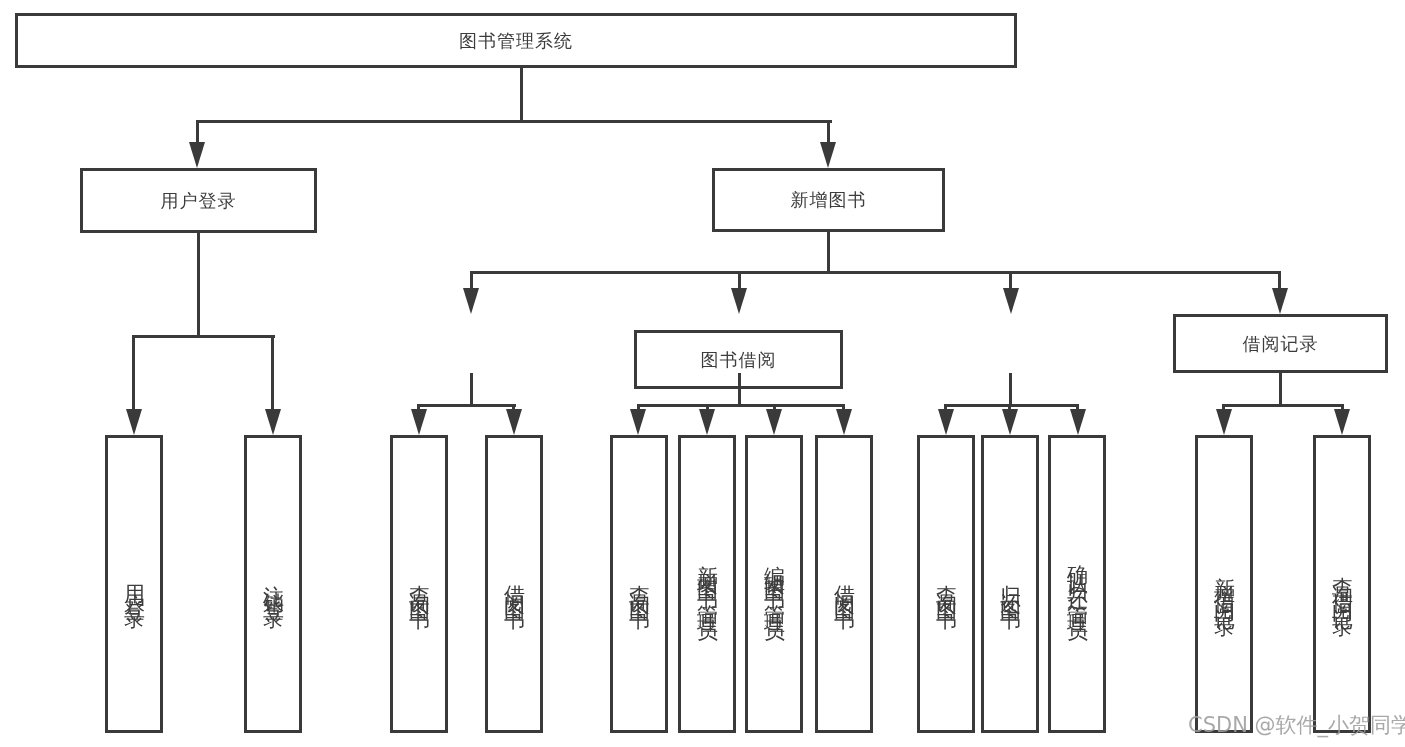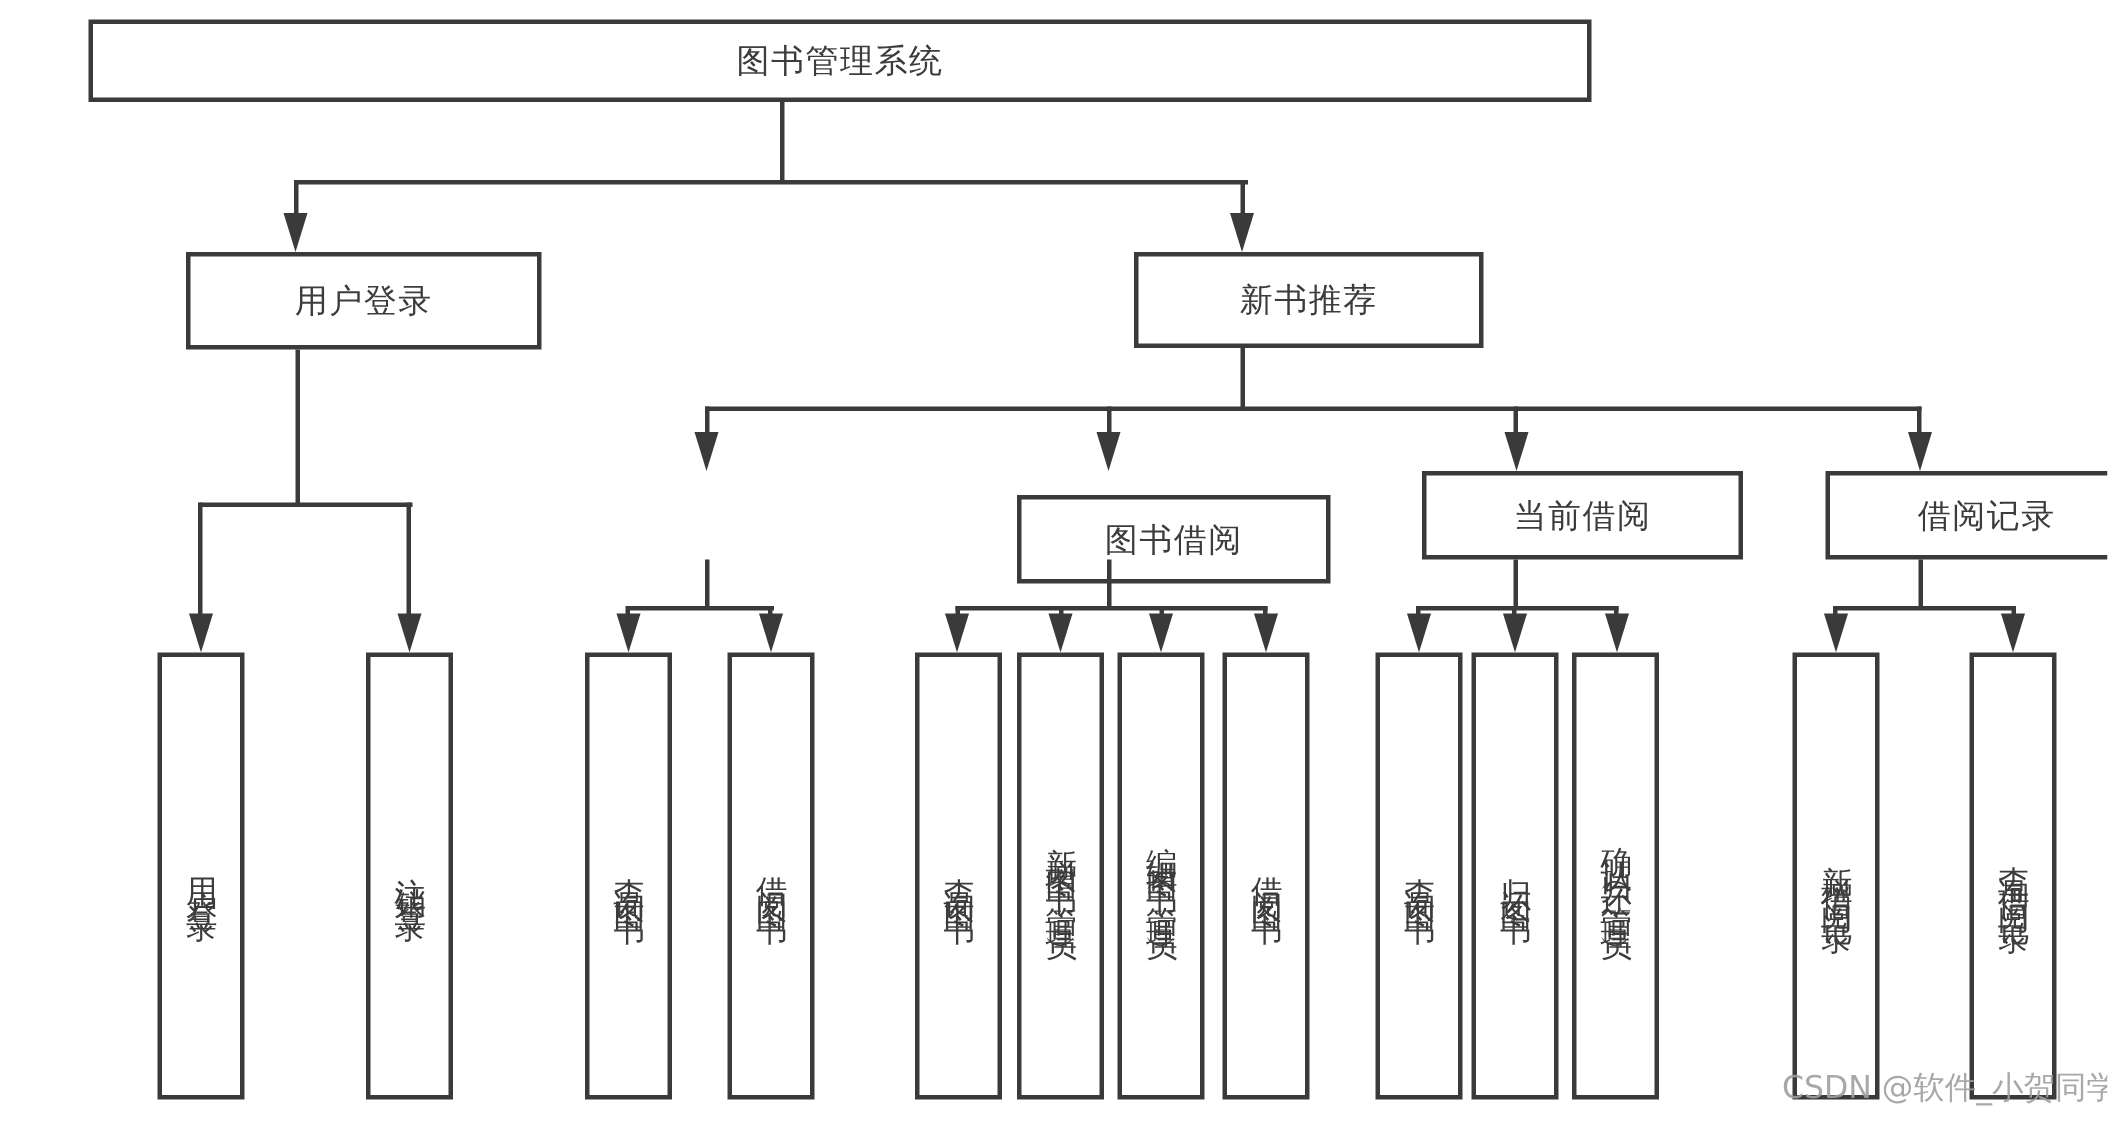--- a/index.html
+++ b/index.html
@@ -21,24 +21,23 @@
     position: absolute;
     box-sizing: border-box;
     background: var(--background);
     border: 3px solid var(--line);
     color: var(--text);
     display: flex;
     align-items: center;
     justify-content: center;
   }
   .hbox {
-    font-size: 22px;
+    font-size: 18px;
     letter-spacing: 1px;
     white-space: nowrap;
-    margin-left: 44px;
   }
   .vbox {
     font-size: 21px;
     writing-mode: vertical-rl;
     text-orientation: mixed;
     letter-spacing: 8px;
     line-height: 1;
   }
   .h-line, .v-line {
     position: absolute;
@@ -73,42 +72,41 @@
   <div class="box hbox" style="left:15px;top:13px;width:1002px;height:55px;">图书管理系统</div>
 
   <div class="v-line" style="left:520px;top:68px;height:53px;"></div>
   <div class="h-line" style="left:197px;top:120px;width:635px;"></div>
   <div class="v-line" style="left:196px;top:120px;height:24px;"></div>
   <div class="arrow" style="left:189px;top:142px;"></div>
   <div class="v-line" style="left:827px;top:120px;height:24px;"></div>
   <div class="arrow" style="left:820px;top:142px;"></div>
 
   <div class="box hbox" style="left:80px;top:168px;width:237px;height:65px;">用户登录</div>
-  <div class="box hbox" style="left:712px;top:168px;width:233px;height:64px;">新书推荐</div>
+  <div class="box hbox" style="left:712px;top:168px;width:233px;height:64px;">新增图书</div>
 
   <div class="v-line" style="left:197px;top:233px;height:104px;"></div>
   <div class="h-line" style="left:133px;top:335px;width:142px;"></div>
   <div class="v-line" style="left:132px;top:335px;height:77px;"></div>
   <div class="arrow" style="left:126px;top:409px;"></div>
   <div class="v-line" style="left:271px;top:335px;height:77px;"></div>
   <div class="arrow" style="left:265px;top:409px;"></div>
 
   <div class="v-line" style="left:827px;top:232px;height:41px;"></div>
   <div class="h-line" style="left:470px;top:271px;width:811px;"></div>
   <div class="v-line" style="left:470px;top:271px;height:18px;"></div>
   <div class="arrow" style="left:463px;top:288px;"></div>
   <div class="v-line" style="left:738px;top:271px;height:18px;"></div>
   <div class="arrow" style="left:731px;top:288px;"></div>
   <div class="v-line" style="left:1009px;top:271px;height:18px;"></div>
   <div class="arrow" style="left:1003px;top:288px;"></div>
   <div class="v-line" style="left:1278px;top:271px;height:18px;"></div>
   <div class="arrow" style="left:1272px;top:288px;"></div>
 
   <div class="box hbox" style="left:634px;top:330px;width:209px;height:59px;">图书借阅</div>
-  <div class="box hbox" style="left:904px;top:314px;width:214px;height:59px;">当前借阅</div>
   <div class="box hbox" style="left:1173px;top:314px;width:215px;height:59px;">借阅记录</div>
 
   <div class="v-line" style="left:470px;top:373px;height:33px;"></div>
   <div class="h-line" style="left:418px;top:404px;width:98px;"></div>
   <div class="v-line" style="left:417px;top:404px;height:8px;"></div>
   <div class="arrow" style="left:411px;top:409px;"></div>
   <div class="v-line" style="left:512px;top:404px;height:8px;"></div>
   <div class="arrow" style="left:506px;top:409px;"></div>
 
   <div class="v-line" style="left:738px;top:373px;height:33px;"></div>

